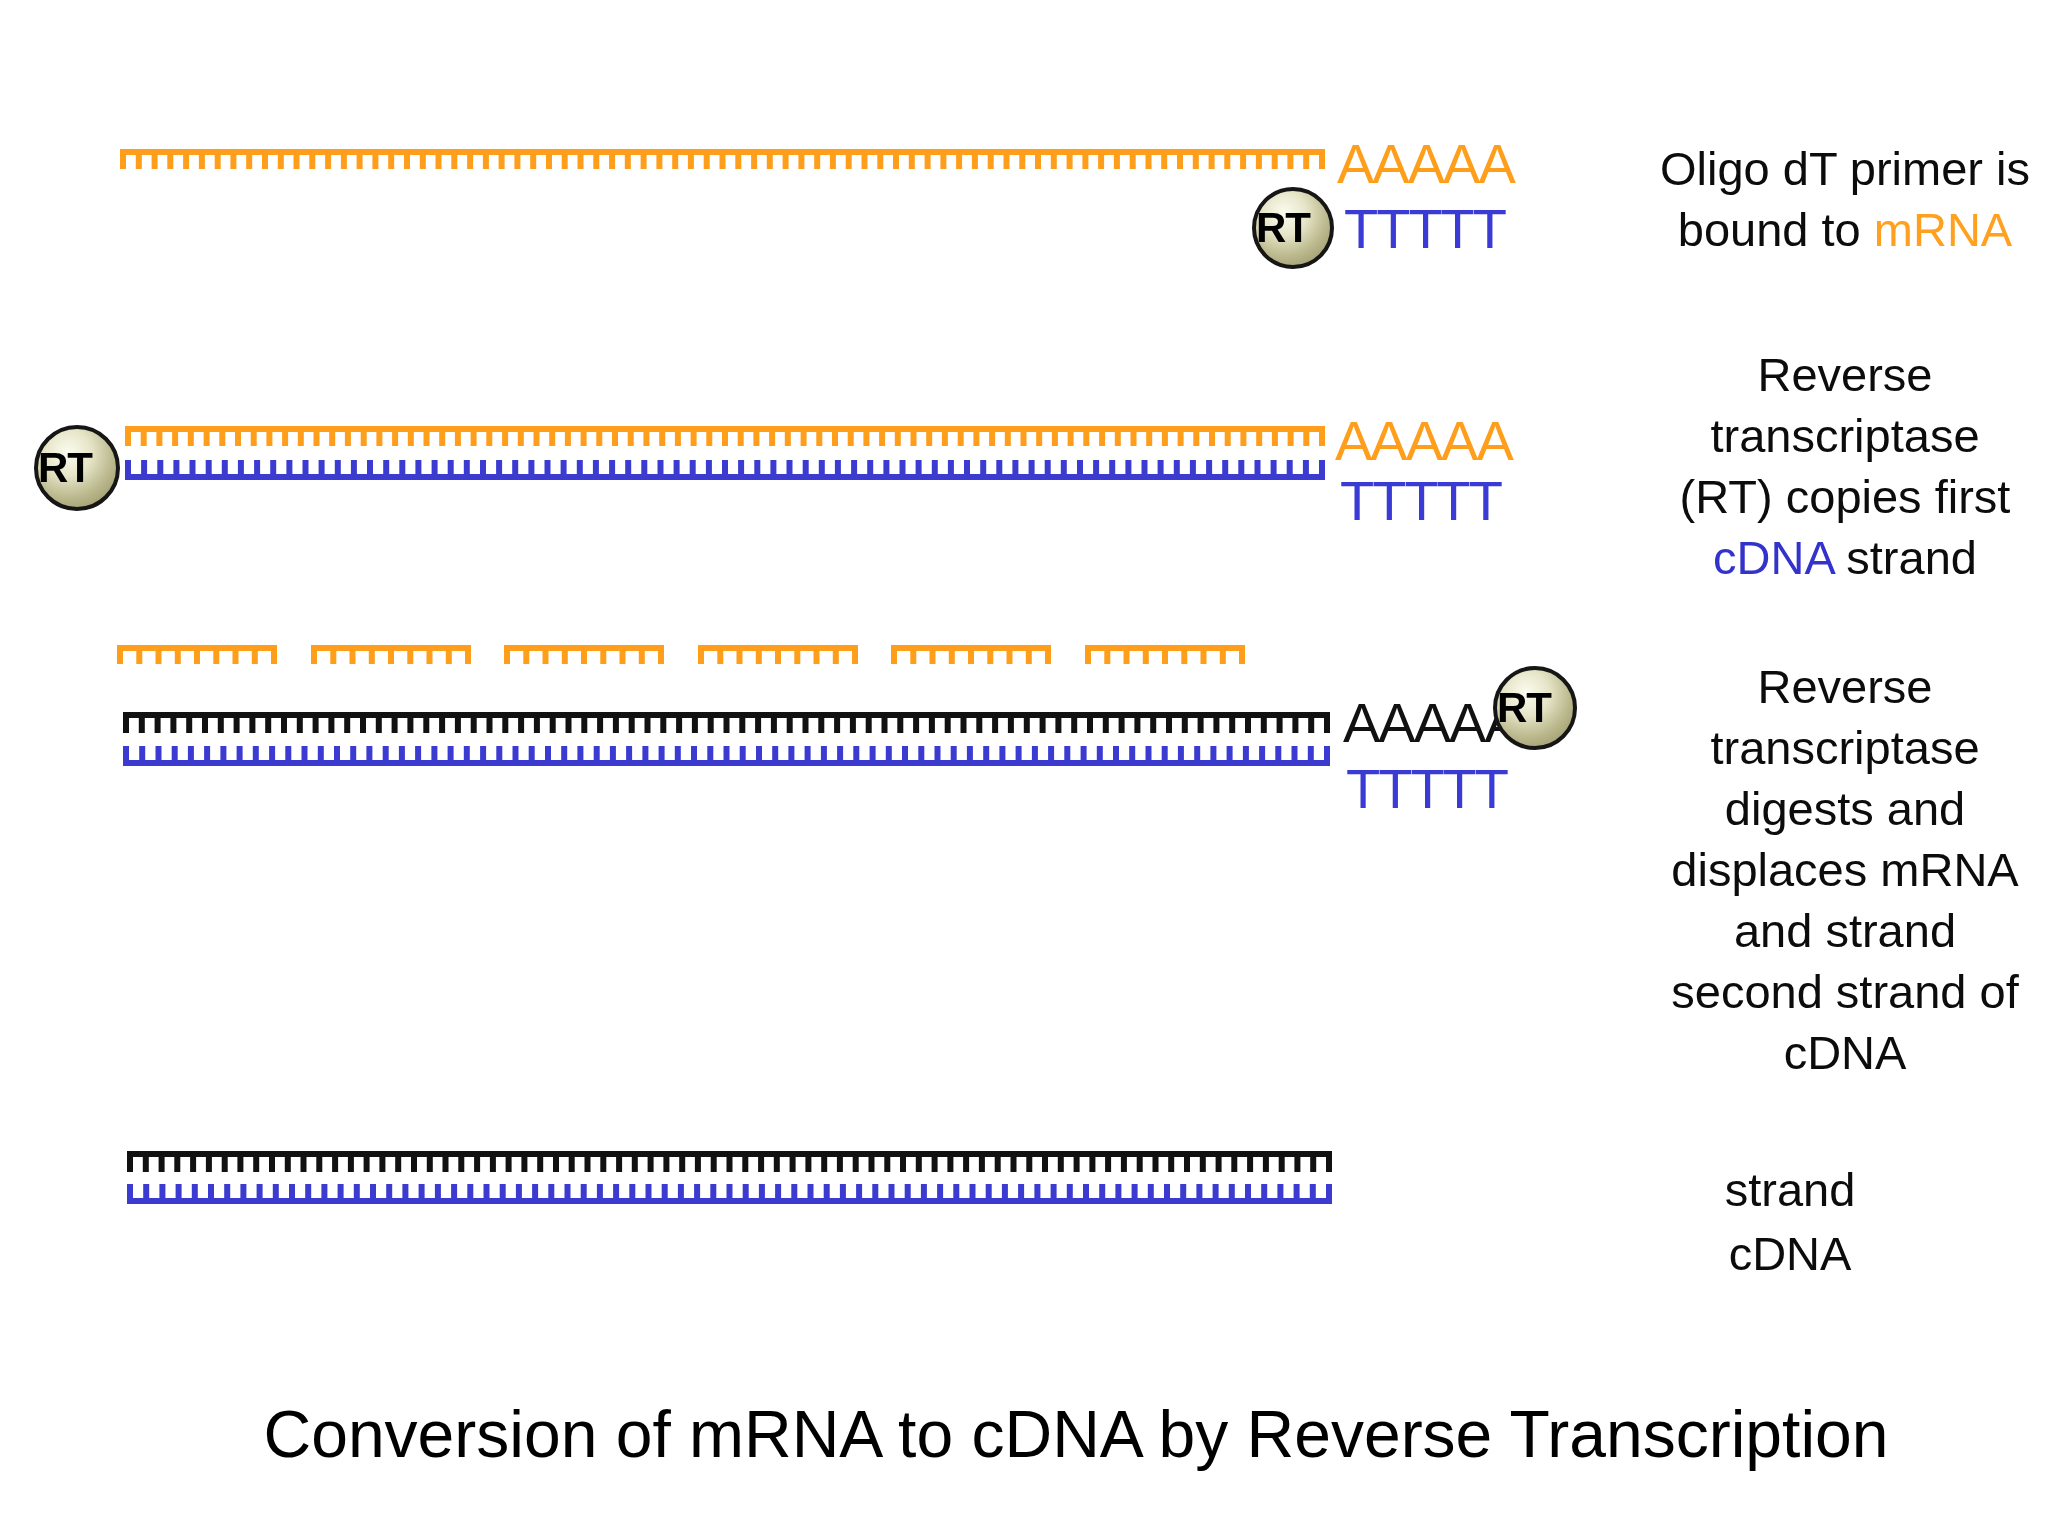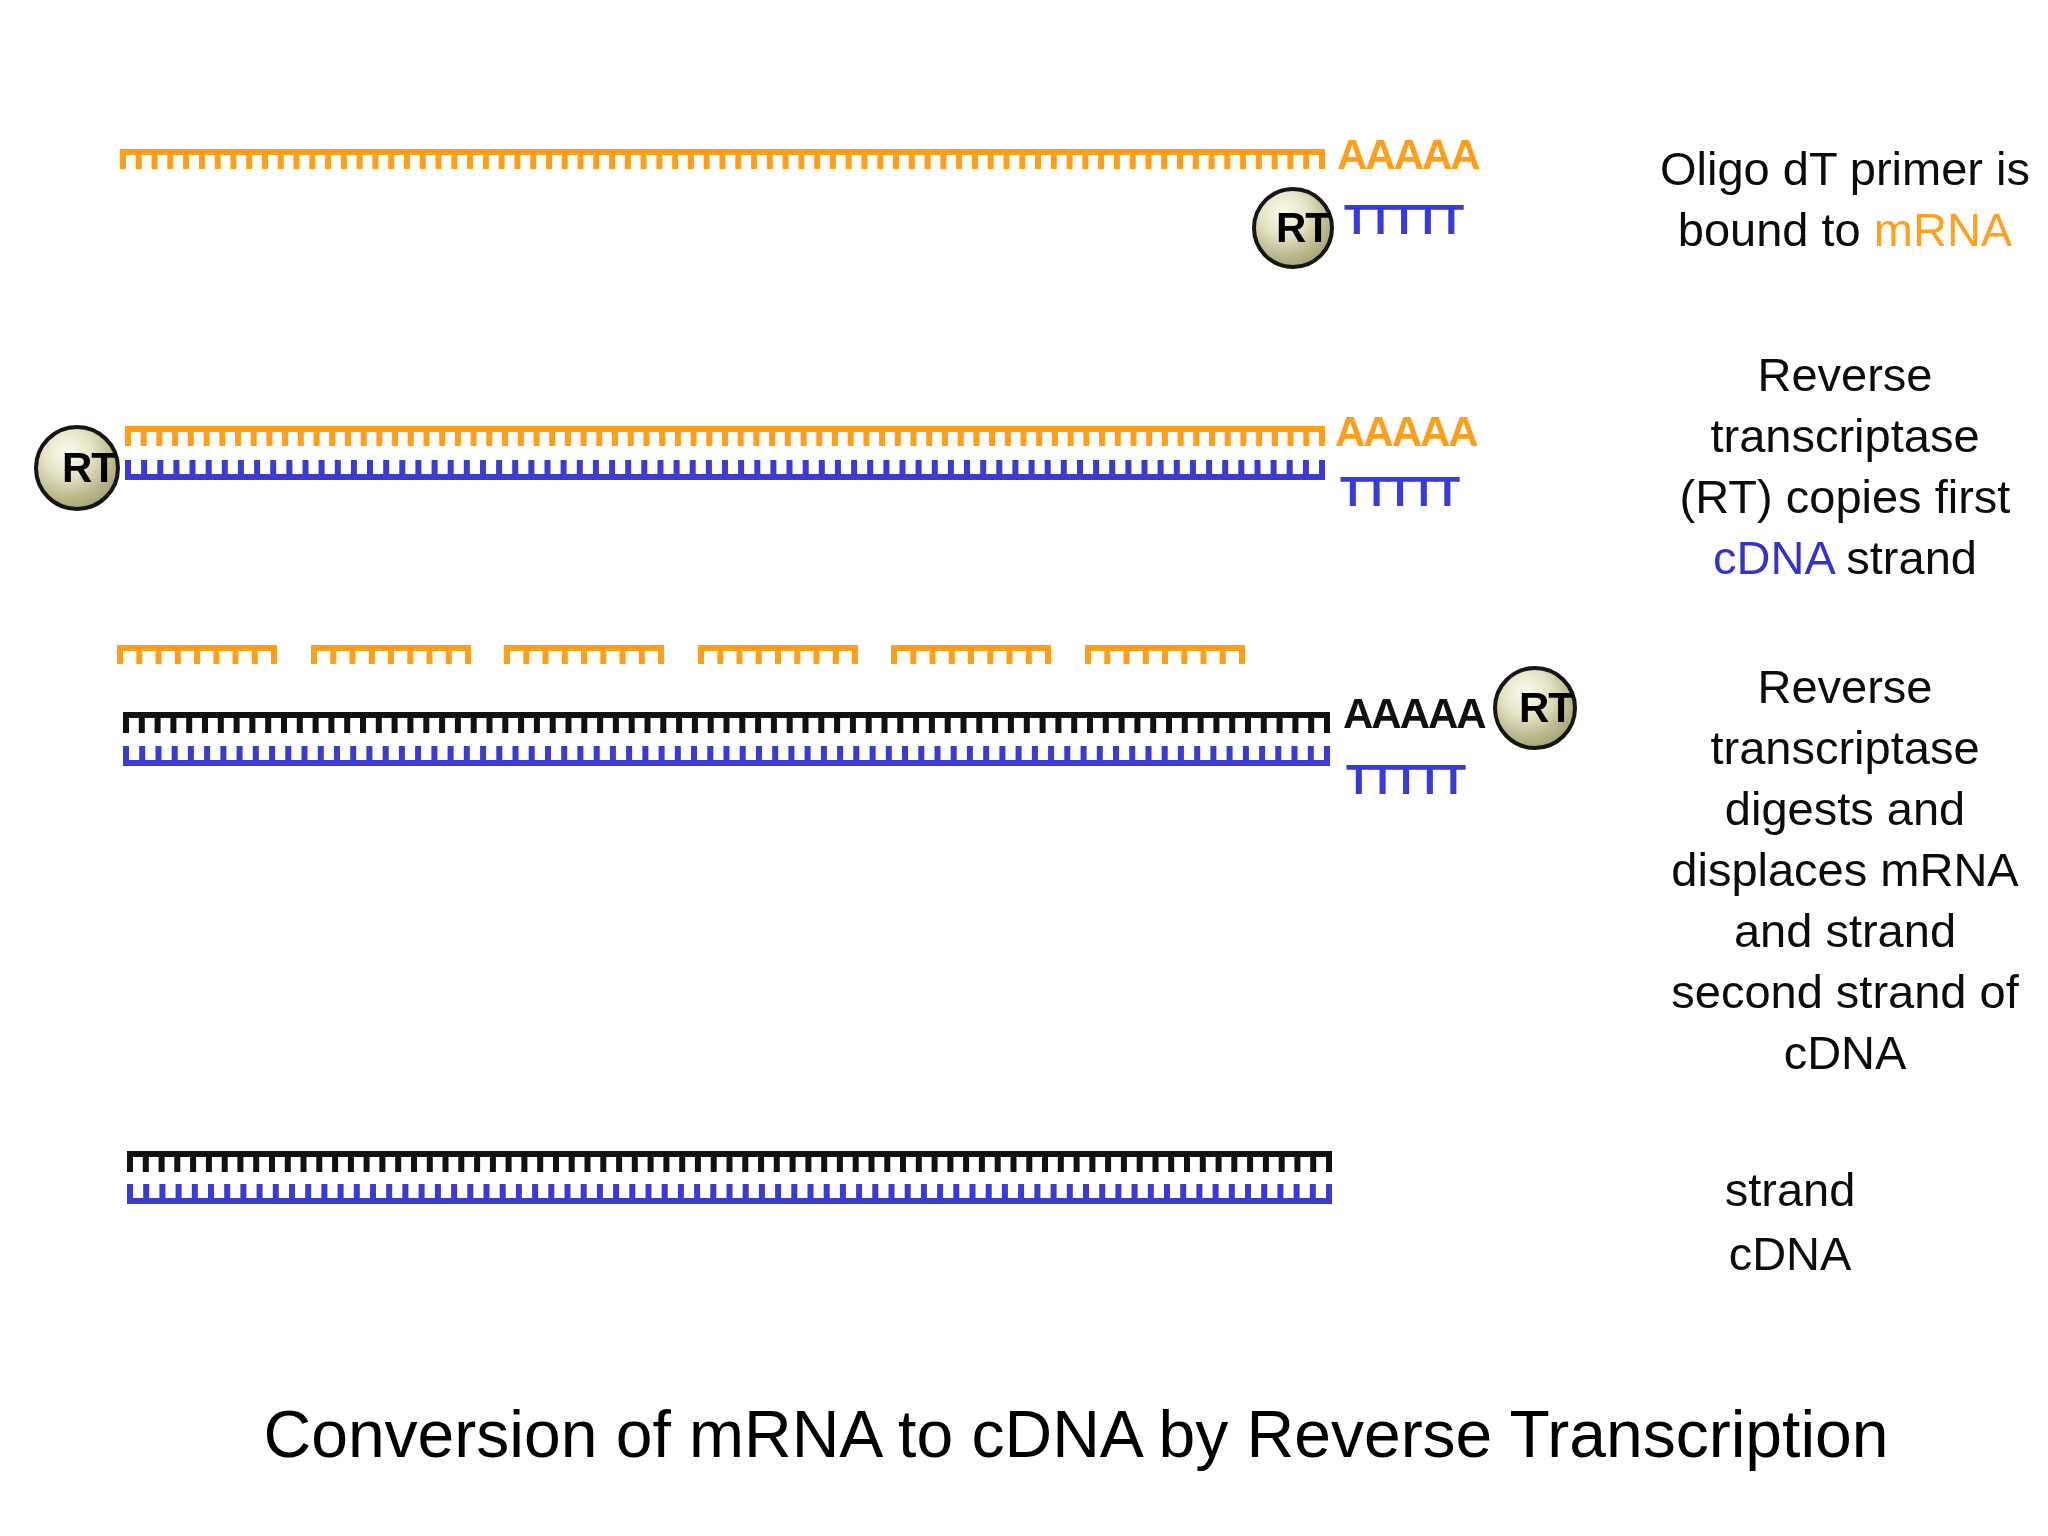--- a/index.html
+++ b/index.html
@@ -8,30 +8,30 @@
     font-family:"Liberation Sans",sans-serif;
   }
   #strand-svg{position:absolute;left:0;top:0;}
   .caption{
     position:absolute;text-align:center;color:#0c0c0c;
     font-size:47px;line-height:61px;
   }
   .caption .orange{color:#FFA01E;}
   .caption .blue{color:#3333CC;}
   .seq{
-    position:absolute;font-weight:bold;font-size:42px;letter-spacing:-2px;white-space:nowrap;
+    position:absolute;font-weight:normal;font-size:56px;letter-spacing:-2px;white-space:nowrap;
   }
   .seq.orange{color:#FF9E1B;}
   .seq.blue{color:#3A3AD4;}
   .seq.black{color:#111111;}
   .rt{
     position:absolute;border-radius:50%;
     border:4px solid #161616;box-sizing:border-box;
     background:radial-gradient(circle at 38% 30%, #fcfcf0 0%, #e6e5c8 32%, #bbb98d 62%, #8d8b5f 100%);
-    display:flex;align-items:center;justify-content:flex-end;
+    display:flex;align-items:center;justify-content:flex-start;
     font-weight:bold;font-size:42px;letter-spacing:-1px;color:#000;
   }
   .title{
     position:absolute;left:104px;top:1396px;width:1944px;text-align:center;
     font-size:66px;color:#000000;
   }
 </style>
 </head>
 <body>
 

